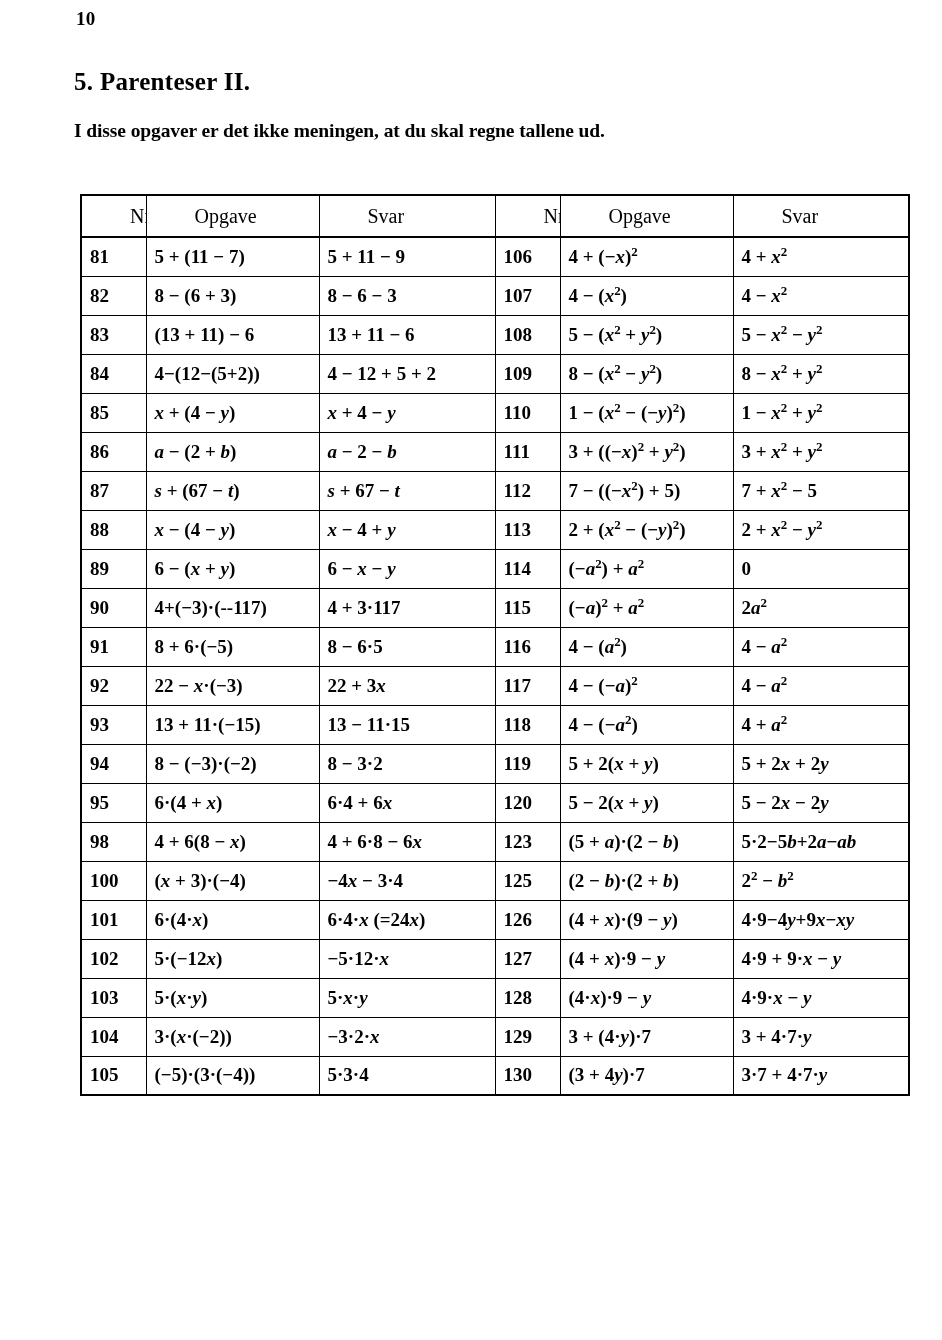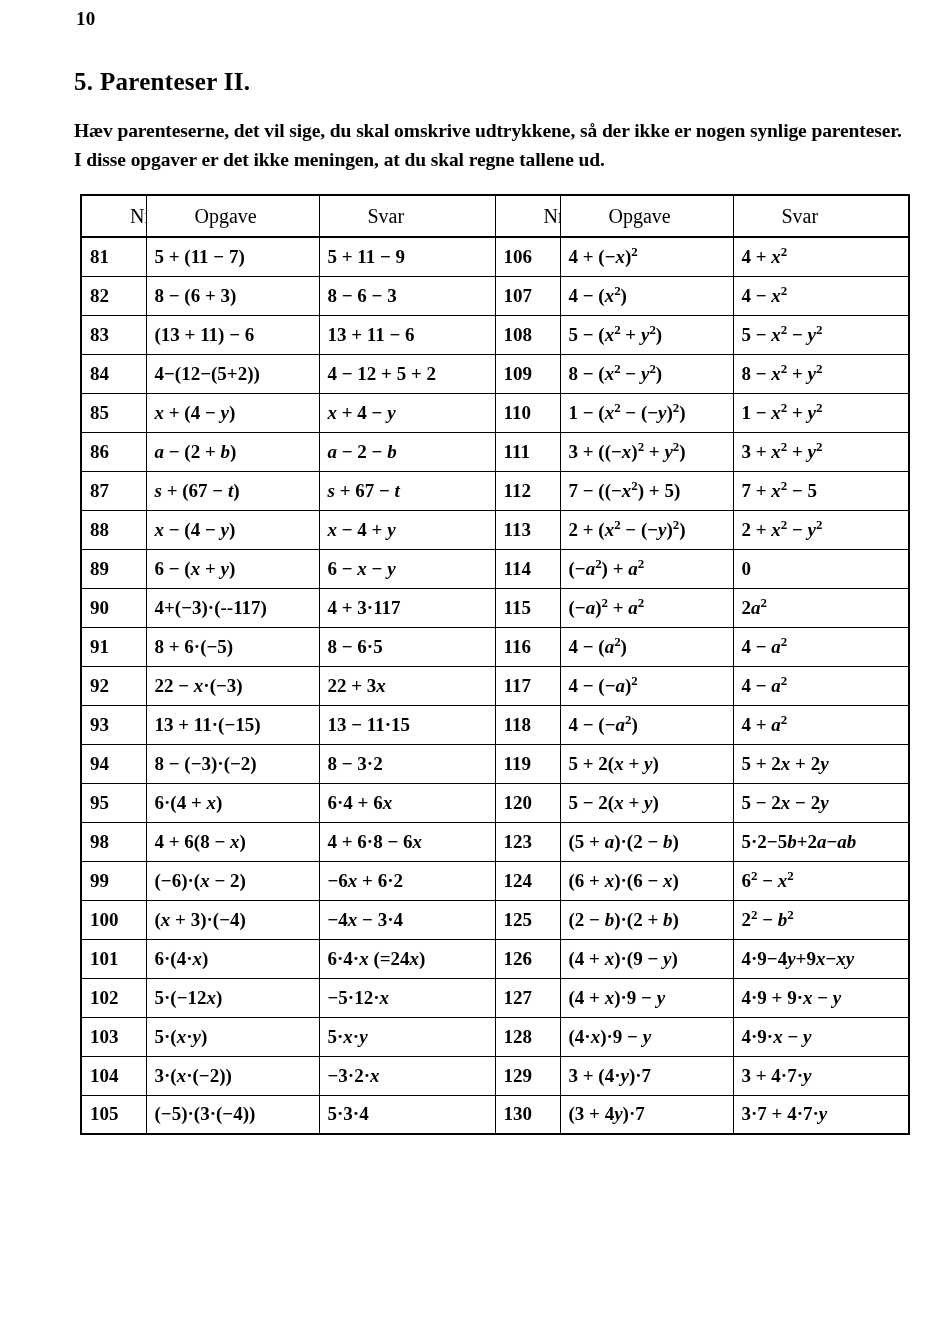--- a/index.html
+++ b/index.html
@@ -115,21 +115,20 @@
 </head>
 <body>
 
 <div class="page">
 
   <div class="page-number">10</div>
 
   <div class="section-heading">5. Parenteser II.</div>
 
   <div class="intro">
-    <div>Hæv parenteserne, det vil sige, du skal omskrive udtrykkene, så der ikke er nogen synlige parenteser.</div>
     <div>I disse opgaver er det ikke meningen, at du skal regne tallene ud.</div>
   </div>
 
   <div class="tbl-wrap">
     <table class="exercise-table">
       <colgroup>
         <col class="c-nr">
           <col class="c-opg">
           <col class="c-svar">
         <col class="c-nr">
@@ -269,28 +268,20 @@
           </tr>
           <tr>
             <td class="nr">98</td>
             <td><span class="expr">4 + 6(8 − <span class="v">x</span>)</span></td>
             <td><span class="expr">4 + 6·8 − 6<span class="v">x</span></span></td>
             <td class="nr">123</td>
             <td><span class="expr">(5 + <span class="v">a</span>)·(2 − <span class="v">b</span>)</span></td>
             <td><span class="expr">5·2−5<span class="v">b</span>+2<span class="v">a</span>−<span class="v">a</span><span class="v">b</span></span></td>
           </tr>
           <tr>
-            <td class="nr">99</td>
-            <td><span class="expr">(−6)·(<span class="v">x</span> − 2)</span></td>
-            <td><span class="expr">−6<span class="v">x</span> + 6·2</span></td>
-            <td class="nr">124</td>
-            <td><span class="expr">(6 + <span class="v">x</span>)·(6 − <span class="v">x</span>)</span></td>
-            <td><span class="expr">6<sup>2</sup> − <span class="v">x</span><sup>2</sup></span></td>
-          </tr>
-          <tr>
             <td class="nr">100</td>
             <td><span class="expr">(<span class="v">x</span> + 3)·(−4)</span></td>
             <td><span class="expr">−4<span class="v">x</span> − 3·4</span></td>
             <td class="nr">125</td>
             <td><span class="expr">(2 − <span class="v">b</span>)·(2 + <span class="v">b</span>)</span></td>
             <td><span class="expr">2<sup>2</sup> − <span class="v">b</span><sup>2</sup></span></td>
           </tr>
           <tr>
             <td class="nr">101</td>
             <td><span class="expr">6·(4·<span class="v">x</span>)</span></td>

